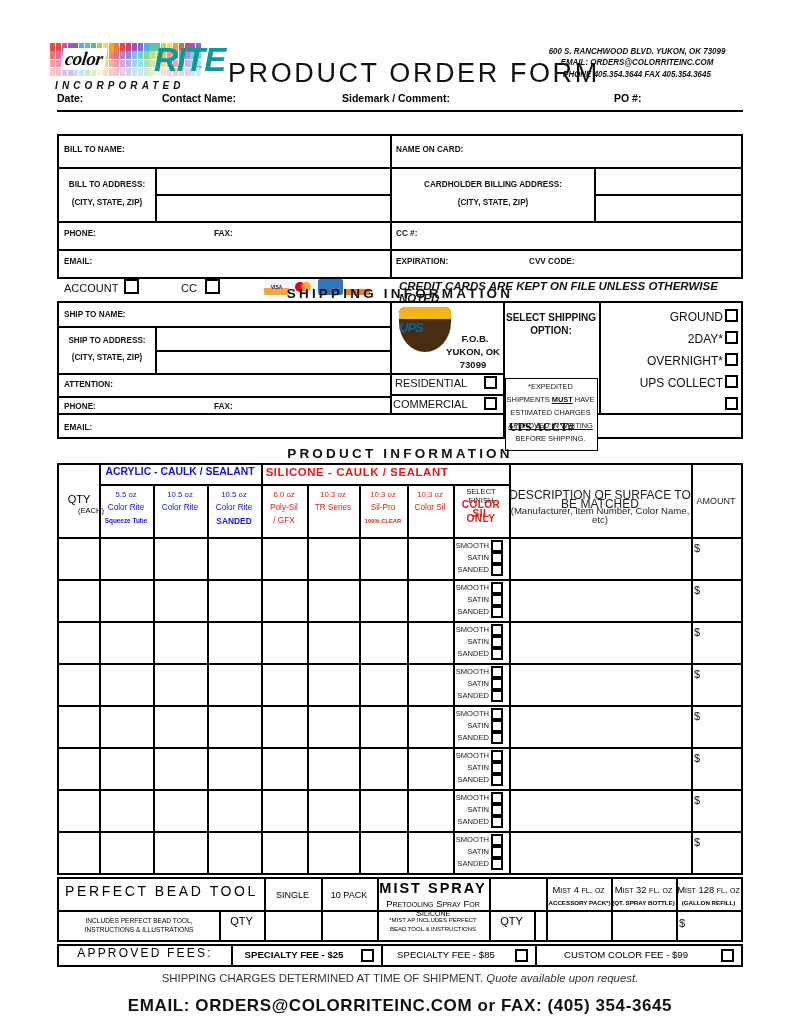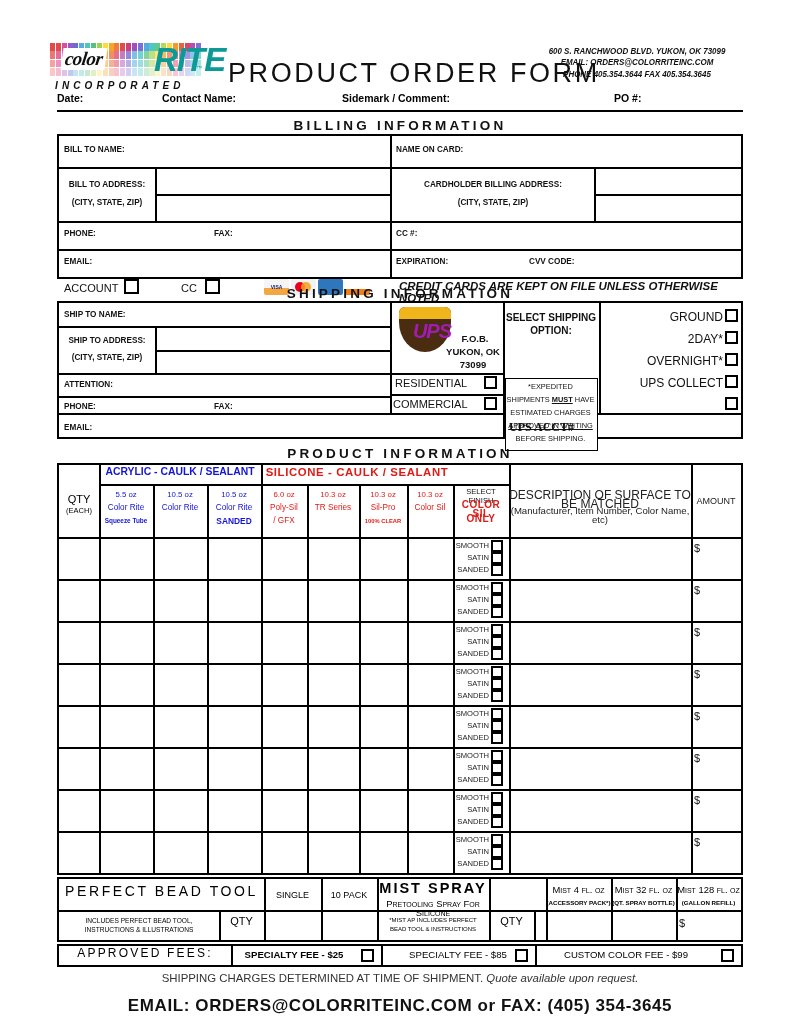--- a/index.html
+++ b/index.html
@@ -97,22 +97,22 @@
   .ups-shield { position:absolute; width:52px; height:56px; }
   .ups-body {
     position:absolute; left:0; top:0; width:52px; height:45px;
     background:#4a2c10; border-radius:6px 6px 26px 26px / 6px 6px 30px 30px;
   }
   .ups-band {
     position:absolute; left:0; top:0; width:52px; height:12px;
     background:#f0b51a; border-radius:6px 6px 0 0;
   }
   .ups-txt {
-    position:absolute; left:0; top:13px; width:52px; text-align:right;
-    color:#a21caf; font-weight:bold; font-size:20px; font-style:italic;
+    position:absolute; left:0; top:13px; width:52px; text-align:left;
+    color:#0369a1; font-weight:bold; font-size:13px; font-style:italic;
     font-family:"Liberation Sans", sans-serif; letter-spacing:-1px;
   }
 
   
   .cards { position:absolute; display:flex; gap:2px; }
   .card { width:25px; height:16px; border-radius:2px; position:relative; overflow:hidden;
           font-size:5px; font-weight:bold; color:#fff; text-align:center; line-height:16px; }
   .card-visa { background:linear-gradient(#f5f5f5 55%, #f2a742 55%); color:#1a1f71; }
   .card-mc   { background:#f3f3f3; }
   .card-mc::before { content:""; position:absolute; left:4px; top:3px; width:10px; height:10px; border-radius:50%; background:#eb001b; }
@@ -249,21 +249,20 @@
   </div>
 
   <div class="toprow">
     <div class="lbl" style="left:0">Date:</div>
     <div class="lbl" style="left:105px">Contact Name:</div>
     <div class="lbl" style="left:285px">Sidemark / Comment:</div>
     <div class="lbl" style="left:557px">PO #:</div>
     <div class="rule"></div>
   </div>
 
-  <div class="banner" style="top:118px">BILLING INFORMATION</div>
 
   <div class="box" id="billing-box" style="left:57px; top:134px; width:686px; height:145px;">
 
     <div class="ln vlt" style="left:331px; top:0; height:141px;"></div>
 
     <div class="ln hlt" style="left:0; top:31px; width:682px;"></div>
     <div class="ln hlt" style="left:0; top:85px; width:682px;"></div>
     <div class="ln hlt" style="left:0; top:113px; width:682px;"></div>
     <div class="ln hlt" style="left:0; top:141px; width:682px;"></div>
 
@@ -388,21 +387,21 @@
         <div class="ln vlt" style="left: 148px; top: 19px; height: 389px;"></div>
         <div class="ln vlt" style="left: 202px; top: 19px; height: 389px;"></div>
         <div class="ln vlt" style="left: 248px; top: 19px; height: 389px;"></div>
         <div class="ln vlt" style="left: 300px; top: 19px; height: 389px;"></div>
         <div class="ln vlt" style="left: 348px; top: 19px; height: 389px;"></div>
         <div class="ln vlt" style="left: 394px; top: 19px; height: 389px;"></div>
         <div class="ln vlt" style="left: 450px; top: 0px; height: 408px;"></div>
         <div class="ln vlt" style="left: 632px; top: 0px; height: 408px;"></div>
         <div class="ln vlt" style="left: 202px; top: 0px; height: 19px;"></div>
         <div class="ptxt " style="left: 0px; top: 30px; width: 40px; font-size: 11px; font-weight: normal;">QTY</div>
-        <div class="ptxt " style="left: 0px; top: 42px; width: 40px; font-size: 7.5px; font-weight: normal;">(EACH)</div>
+        <div class="ptxt " style="left: 12px; top: 42px; width: 40px; font-size: 7.5px; font-weight: normal;">(EACH)</div>
         <div class="ptxt " style="left: 40px; top: 3px; width: 162px; font-size: 10.4px; color: rgb(20, 20, 212); letter-spacing: 0px;">ACRYLIC - CAULK / SEALANT</div>
         <div class="ptxt " style="left: 202px; top: 3px; width: 192px; font-size: 11.4px; color: rgb(224, 27, 22); letter-spacing: 0.6px;">SILICONE - CAULK / SEALANT</div>
         <div class="ptxt " style="left: 40px; top: 26px; width: 54px; font-size: 7.8px; color: rgb(20, 20, 212); font-weight: normal;">5.5 oz</div>
         <div class="ptxt " style="left: 40px; top: 39px; width: 54px; font-size: 8.2px; color: rgb(20, 20, 212); font-weight: normal;">Color Rite</div>
         <div class="ptxt " style="left: 40px; top: 52px; width: 54px; font-size: 6.4px; color: rgb(20, 20, 212); font-weight: bold;">Squeeze Tube</div>
         <div class="ptxt " style="left: 94px; top: 26px; width: 54px; font-size: 7.8px; color: rgb(20, 20, 212); font-weight: normal;">10.5 oz</div>
         <div class="ptxt " style="left: 94px; top: 39px; width: 54px; font-size: 8.2px; color: rgb(20, 20, 212); font-weight: normal;">Color Rite</div>
         <div class="ptxt " style="left: 148px; top: 26px; width: 54px; font-size: 7.8px; color: rgb(20, 20, 212); font-weight: normal;">10.5 oz</div>
         <div class="ptxt " style="left: 148px; top: 39px; width: 54px; font-size: 8.2px; color: rgb(20, 20, 212); font-weight: normal;">Color Rite</div>
         <div class="ptxt " style="left: 148px; top: 52px; width: 54px; font-size: 8.4px; color: rgb(20, 20, 212); font-weight: bold;">SANDED</div>
@@ -514,21 +513,21 @@
       </div>
   </div>
 
   <div class="box" style="left:57px; top:944px; width:686px; height:23px;">
     <div id="fees-grid">
         <div class="ln vlt" style="left: 172px; top: 0px; height: 19px;"></div>
         <div class="ptxt" style="left: 0px; top: 3px; width: 172px; font-size: 12px; letter-spacing: 2.2px; font-weight: normal;">APPROVED FEES:</div>
         <div class="ptxt" style="left: 172px; top: 5px; width: 126px; font-size: 9.6px; font-weight: bold;">SPECIALTY FEE - $25</div>
         <div class="cb" style="left: 302px; top: 3px; width: 13px; height: 13px;"></div>
         <div class="ln vlt" style="left: 322px; top: 0px; height: 19px;"></div>
-        <div class="ptxt" style="left: 322px; top: 5px; width: 130px; font-size: 9.6px; font-weight: normal; margin-left: 12px;">SPECIALTY FEE - $85</div>
+        <div class="ptxt" style="left: 322px; top: 5px; width: 130px; font-size: 9.6px; font-weight: normal;">SPECIALTY FEE - $85</div>
         <div class="cb" style="left: 456px; top: 3px; width: 13px; height: 13px;"></div>
         <div class="ln vlt" style="left: 476px; top: 0px; height: 19px;"></div>
         <div class="ptxt" style="left: 476px; top: 5px; width: 182px; font-size: 9.6px; font-weight: normal;">CUSTOM COLOR FEE - $99</div>
         <div class="cb" style="left: 662px; top: 3px; width: 13px; height: 13px;"></div>
       </div>
   </div>
 
   <div class="ship-note" style="top:972px;">
     <span>SHIPPING CHARGES DETERMINED AT TIME OF SHIPMENT.</span><span class="italicnote" style="font-weight:normal;"> Quote available upon request.</span>
   </div>

